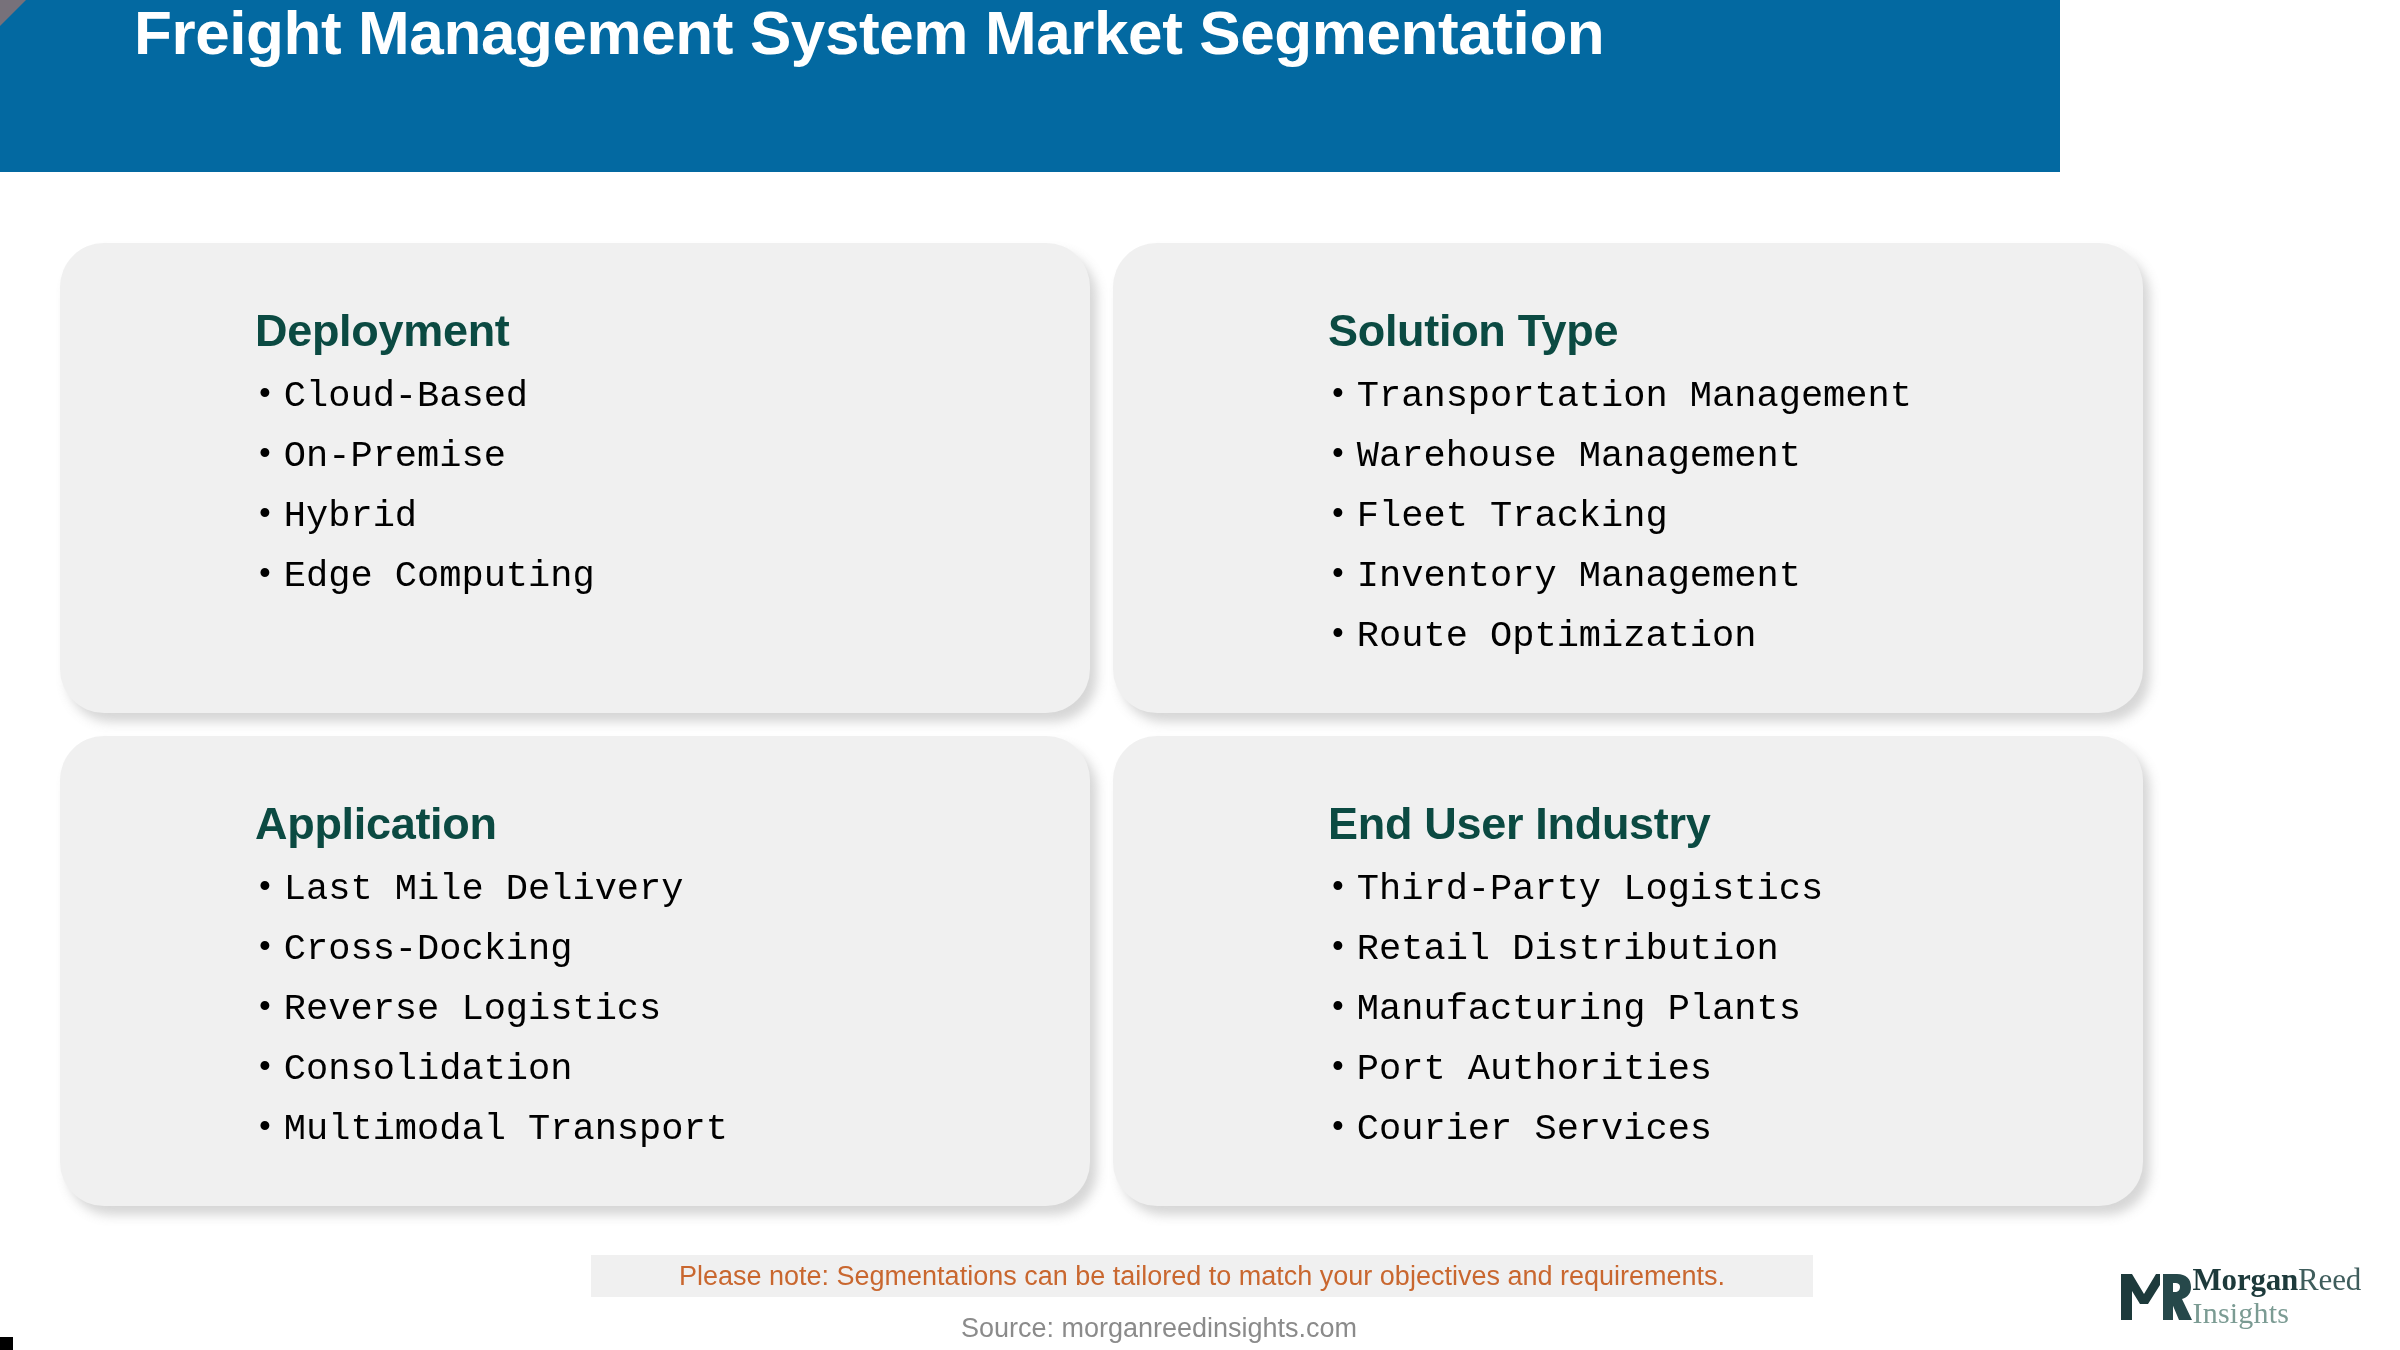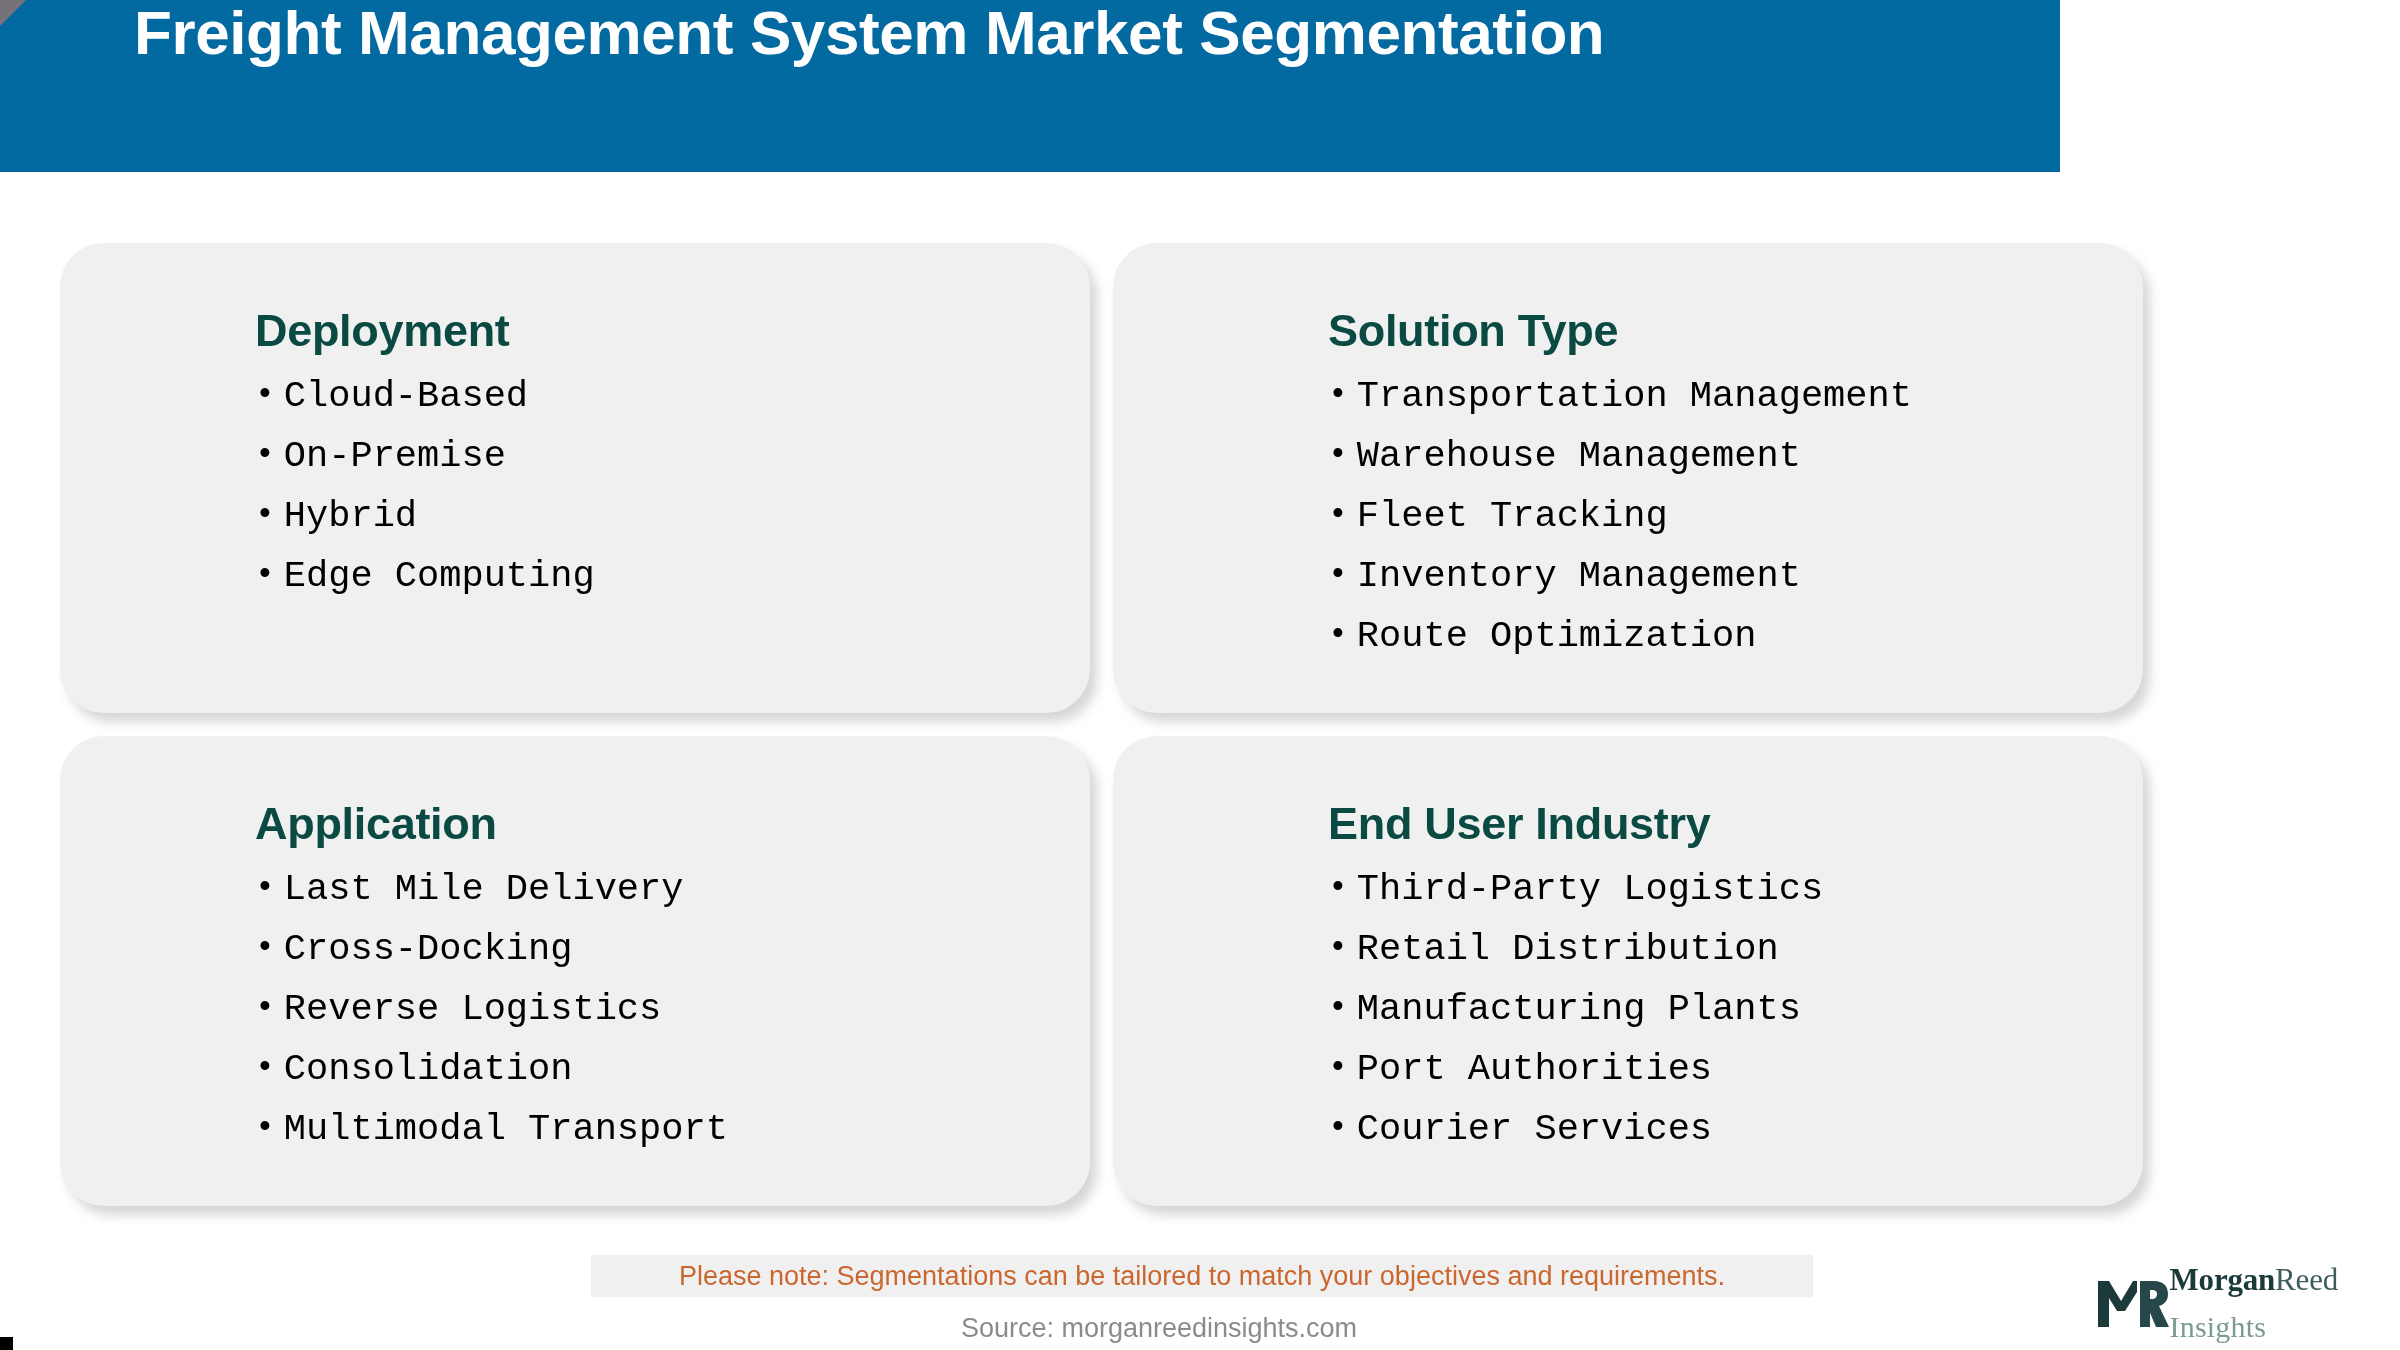--- a/index.html
+++ b/index.html
@@ -143,21 +143,21 @@
     width: 2318px;
     text-align: center;
     color: #8b8b8b;
     font-size: 27px;
     line-height: 1;
   }
 
   
   .logo {
     position: absolute;
-    right: 62px;
+    right: 39px;
     top: 1264px;
     display: flex;
     align-items: center;
   }
   .logo-mark {
     width: 76px;
     height: 56px;
     display: block;
   }
   .logo-words {
@@ -172,21 +172,21 @@
     font-weight: bold;
     white-space: nowrap;
     letter-spacing: -0.2px;
   }
   .logo-morgan { color: #1d3a3b; }
   .logo-reed { color: #3f5d5c; font-weight: normal; }
   .logo-line2 {
     font-family: "Liberation Serif", serif;
     font-size: 30px;
     color: #7b9b93;
-    margin-top: 17px;
+    margin-top: 3px;
     letter-spacing: 0.2px;
   }
 </style>
 </head>
 <body>
 
 <div class="corner-notch"></div>
 <div class="corner-mark"></div>
 
 <div class="header">

